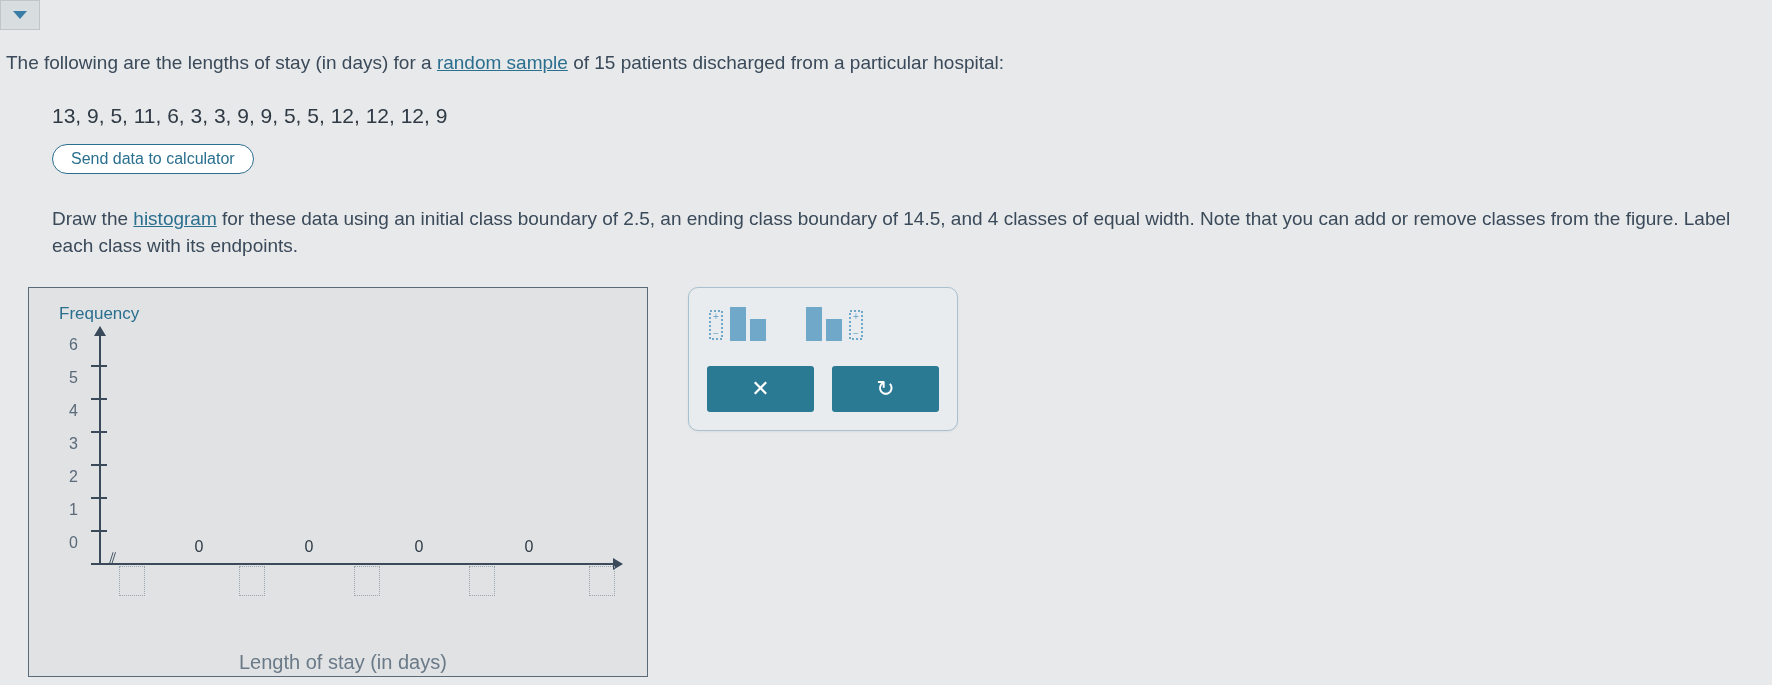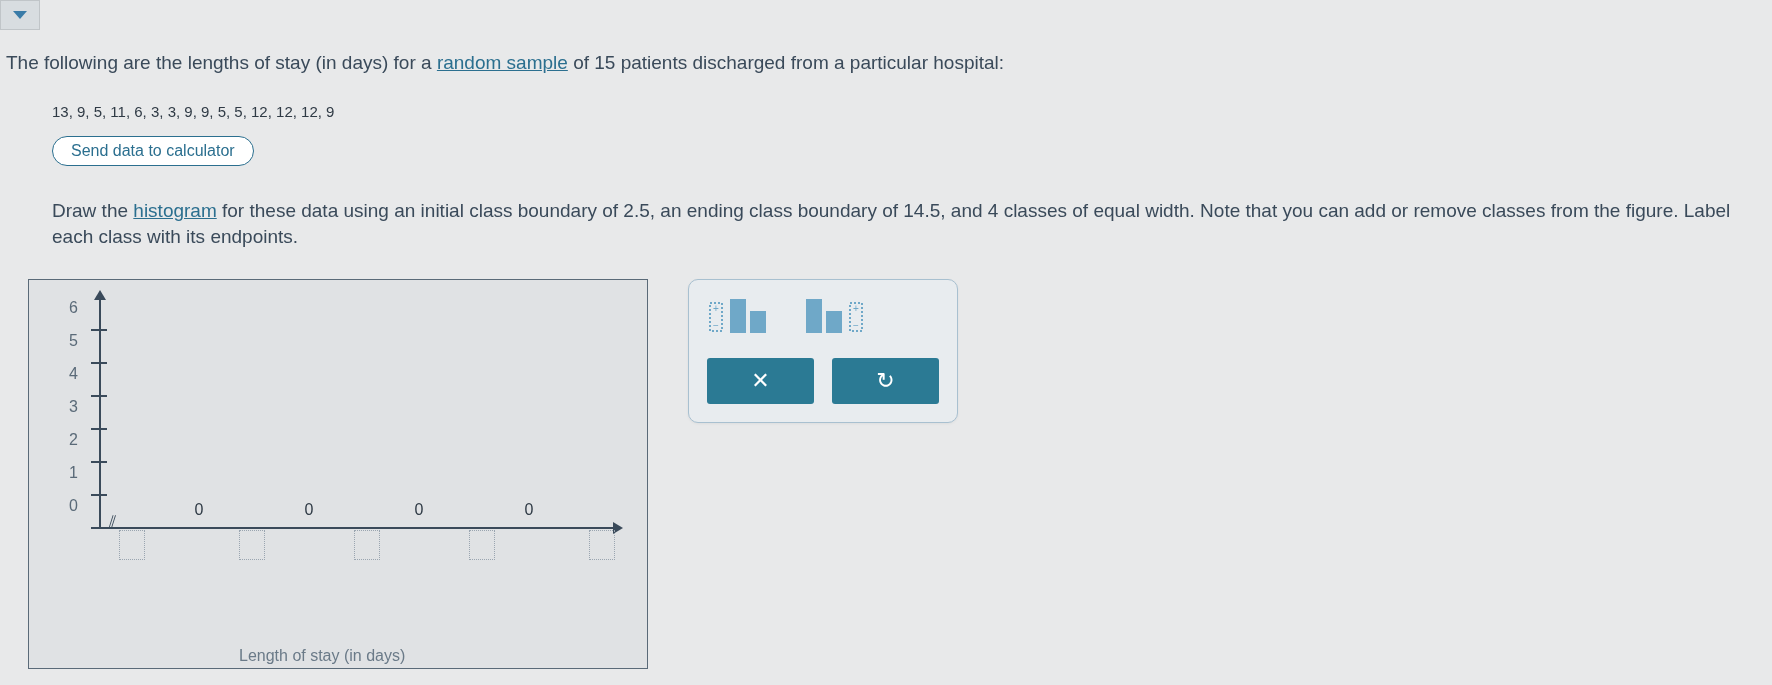--- a/index.html
+++ b/index.html
@@ -29,21 +29,21 @@
     border-top: 8px solid #3a7ca8;
   }
   .question-text { padding: 8px 0 10px 6px; }
   .link-term {
     color: #2b6f8f;
     text-decoration: underline;
     cursor: pointer;
   }
   .data-row {
     padding: 14px 0 0 52px;
-    font-size: 15px;
+    font-size: 21px;
     color: #2f3a45;
   }
   .send-btn {
     display: inline-block;
     margin: 14px 0 0 52px;
     padding: 5px 18px;
     border: 1.5px solid #2b6f8f;
     border-radius: 18px;
     color: #2b6f8f;
     background: #ffffff;
@@ -137,21 +137,21 @@
     bottom: 4px;
     width: 26px;
     height: 30px;
     border: 1.5px dotted #9aa5b0;
     background: transparent;
   }
   .x-title {
     position:absolute;
     bottom: 0;
     left: 210px;
-    font-size:16px;
+    font-size:20px;
     color:#6a7a88;
   }
   .toolbox {
     width: 270px;
     border: 1.5px solid #a8c0d0;
     border-radius: 10px;
     background: #e8ecef;
     padding: 16px 18px 18px 18px;
     box-shadow: 0 1px 3px rgba(0,0,0,0.05);
   }
@@ -196,20 +196,21 @@
 <button class="send-btn">Send data to calculator</button>
 
 <div class="instructions">
   <span>Draw the </span>
   <span class="link-term">histogram</span>
   <span> for these data using an initial class boundary of 2.5, an ending class boundary of 14.5, and 4 classes of equal width. Note that you can add or remove classes from the figure. Label each class with its endpoints.</span>
 </div>
 
 <div class="work-area">
   <div class="chart-panel">
+    <div class="freq-label">Frequency</div>
     <div class="chart">
       <div class="y-axis"></div>
       <div class="y-arrow"></div>
       <div class="x-axis"></div>
       <div class="x-arrow"></div>
 
       <div class="y-tick" style="bottom:35px"></div>
       <div class="y-tick-label" style="bottom:35px">0</div>
       <div class="y-tick" style="bottom:68px"></div>
       <div class="y-tick-label" style="bottom:68px">1</div>

